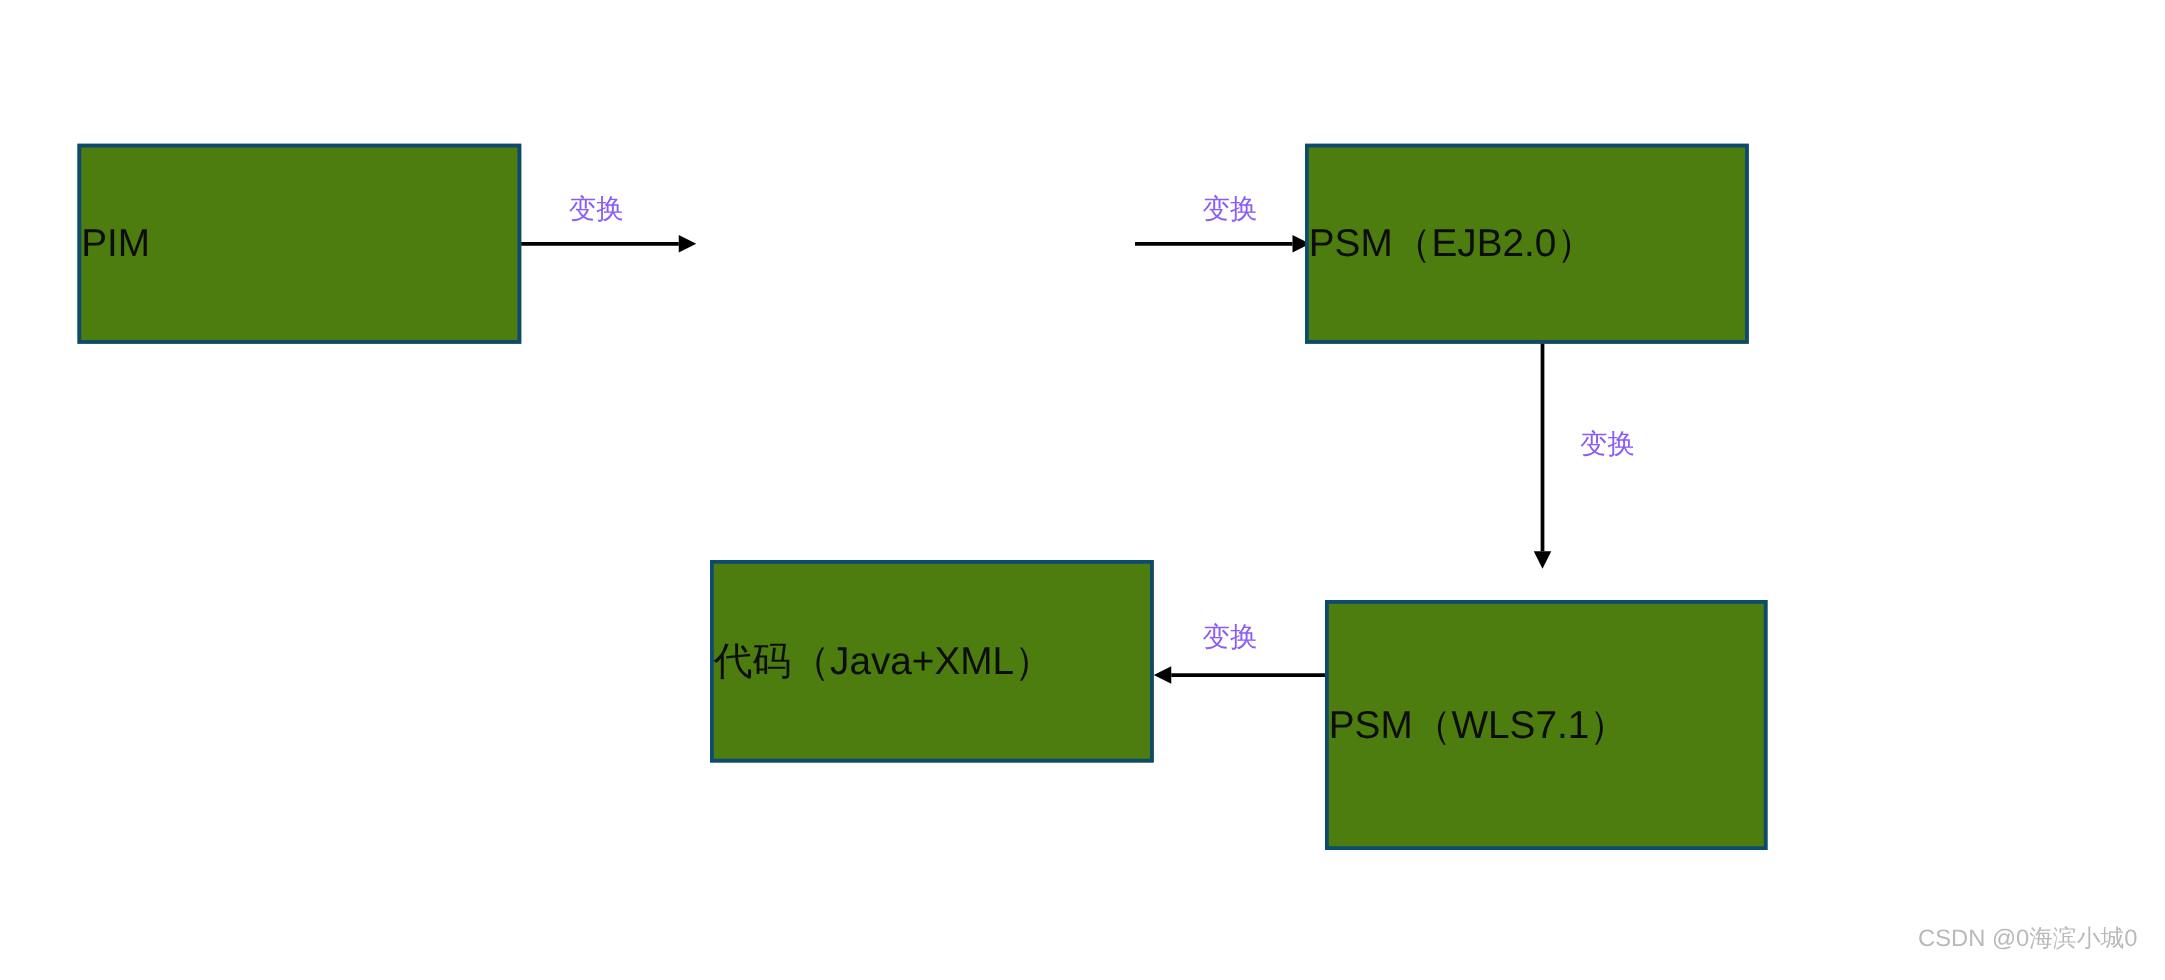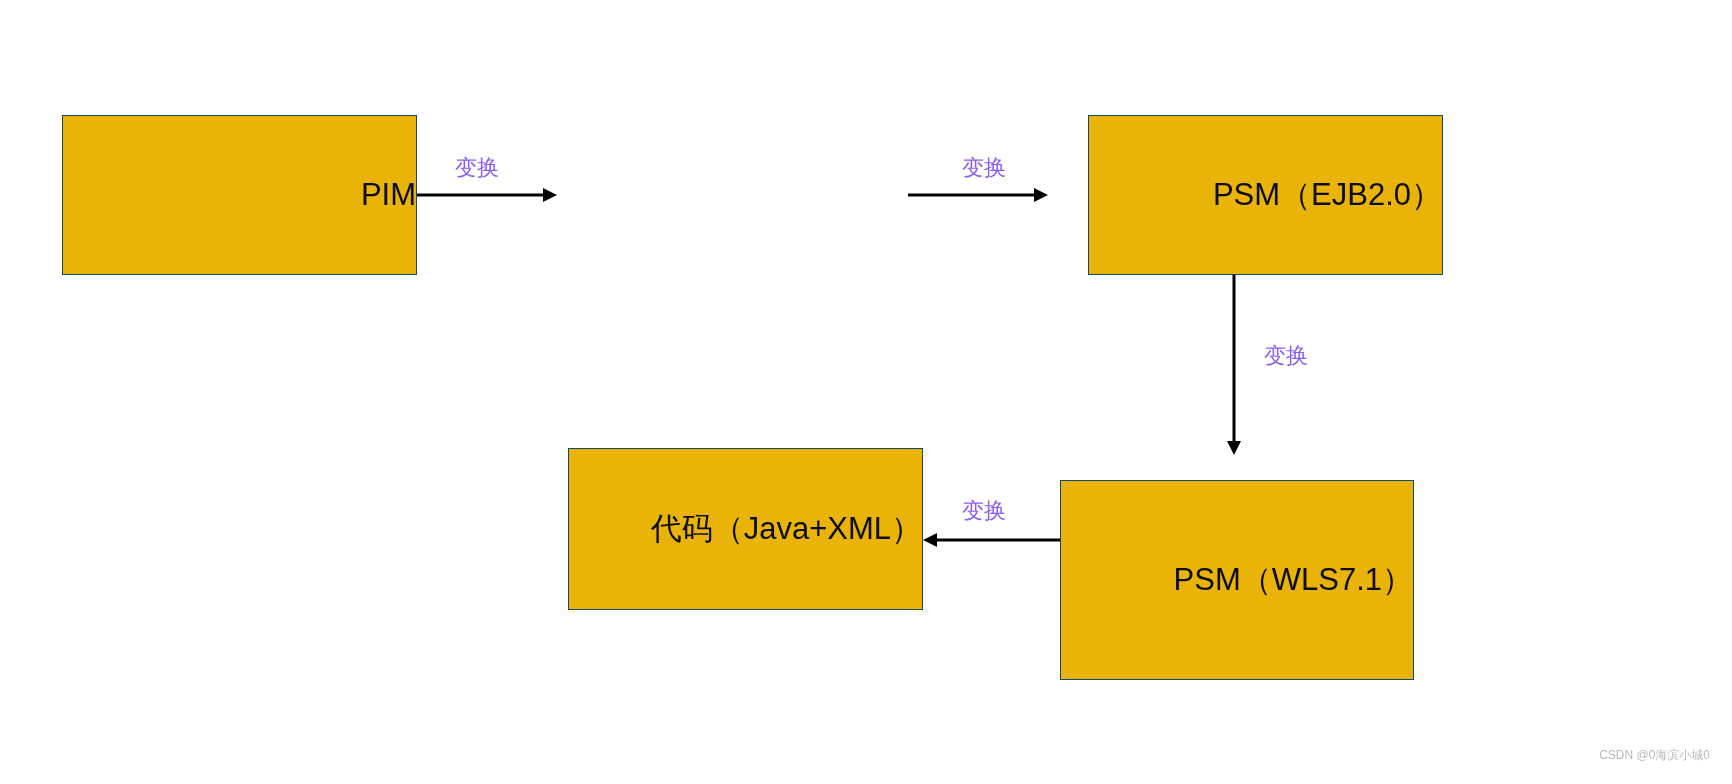--- a/index.html
+++ b/index.html
@@ -13,25 +13,25 @@
   #canvas {
     position: relative;
     width: 1732px;
     height: 784px;
     background: #ffffff;
     overflow: hidden;
   }
   .node {
     position: absolute;
     box-sizing: border-box;
-    border: 1px solid #0c4a6e;
-    background: #eab308;
+    border: 3px solid #0c4a6e;
+    background: #4d7c0f;
     display: flex;
     align-items: center;
-    justify-content: flex-end;
+    justify-content: flex-start;
   }
   .node-label {
     font-size: 31px;
     color: #0d0d0d;
     line-height: 1.2;
     white-space: nowrap;
     font-family: "Liberation Sans", "DejaVu Sans", sans-serif;
     letter-spacing: 0px;
   }
   .edge-label {
@@ -41,21 +41,21 @@
     white-space: nowrap;
     font-family: "DejaVu Serif", "Liberation Serif", serif;
     line-height: 1;
   }
   .connector {
     position: absolute;
     overflow: visible;
   }
   .watermark {
     position: absolute;
-    font-size: 12px;
+    font-size: 19px;
     color: #b9b9b9;
     white-space: nowrap;
     font-family: "Liberation Sans", "DejaVu Sans", sans-serif;
   }
 </style>
 </head>
 <body>
 
 <div id="canvas">
 
@@ -69,21 +69,21 @@
     <polygon points="126,6 140,13 126,20" fill="#000000"></polygon>
   </svg>
 
 
   <span class="edge-label" style="left:962px; top:157px;">变换</span>
   <svg class="connector" style="left:908px; top:182px;" width="140" height="26" viewBox="0 0 140 26">
     <line x1="0" y1="13" x2="126" y2="13" stroke="#000000" stroke-width="3"></line>
     <polygon points="126,6 140,13 126,20" fill="#000000"></polygon>
   </svg>
 
-  <div class="node" style="left:1088px; top:115px; width:355px; height:160px;">
+  <div class="node" style="left:1044px; top:115px; width:355px; height:160px;">
     <span class="node-label">PSM（EJB2.0）</span>
   </div>
 
   <span class="edge-label" style="left:1264px; top:345px;">变换</span>
   <svg class="connector" style="left:1221px; top:275px;" width="26" height="180" viewBox="0 0 26 180">
     <line x1="13" y1="0" x2="13" y2="166" stroke="#000000" stroke-width="3"></line>
     <polygon points="6,166 13,180 20,166" fill="#000000"></polygon>
   </svg>
 
   <div class="node" style="left:568px; top:448px; width:355px; height:162px;">

